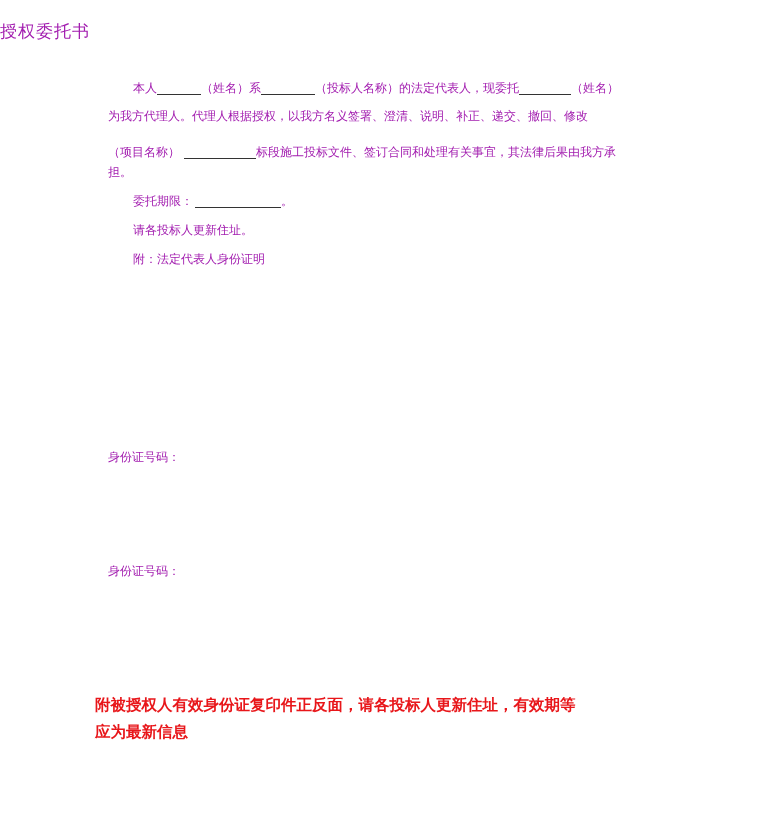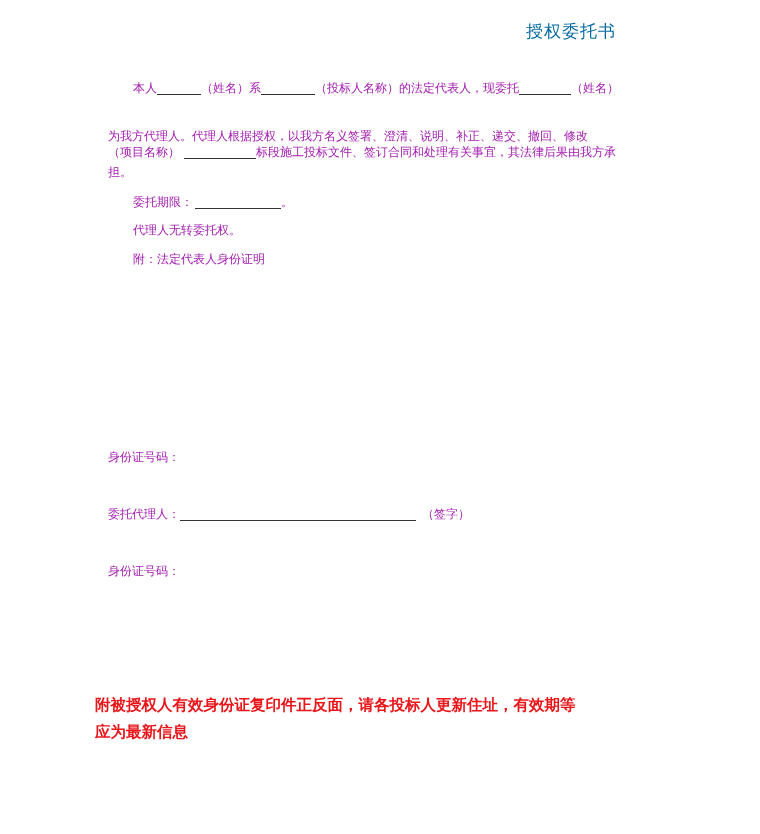--- a/index.html
+++ b/index.html
@@ -20,24 +20,24 @@
     left: 0; top: 0;
     width: 760px;
     height: 834px;
     background: #ffffff;
   }
   .title {
     position: absolute;
     top: 20px;
     left: 0;
     width: 616px;
-    text-align: right;
+    text-align: left;
     font-family: "DejaVu Sans", "Liberation Sans", sans-serif;
     font-size: 17px;
-    color: #0369a1;
+    color: #a21caf;
     letter-spacing: 1px;
   }
   .line {
     position: absolute;
     left: 108px;
     font-size: 12px;
     line-height: 20px;
     color: #a21caf;
     white-space: nowrap;
   }
@@ -75,43 +75,40 @@
 <body>
 
 <div class="page">
 
   <div class="title">授权委托书</div>
 
   <div class="line indent" style="top:78px;">
     <span>本人</span><span class="ul" style="width:44px;"></span><span>（姓名）系</span><span class="ul" style="width:54px;"></span><span>（投标人名称）的法定代表人，现委托</span><span class="ul" style="width:52px;"></span><span>（姓名）</span>
   </div>
 
-  <div class="line" style="top:106px;margin-top:20px;">为我方代理人。代理人根据授权，以我方名义签署、澄清、说明、补正、递交、撤回、修改</div>
+  <div class="line" style="top:106px;">为我方代理人。代理人根据授权，以我方名义签署、澄清、说明、补正、递交、撤回、修改</div>
 
   <div class="line" style="top:134px;margin-top:8px;">
     <span>（项目名称）</span><span class="ul" style="width:72px; margin-left:4px;"></span><span>标段施工投标文件、签订合同和处理有关事宜，其法律后果由我方承</span>
   </div>
 
   <div class="line" style="top:162px;">担。</div>
 
-  <div class="line indent" style="top:192px;">
+  <div class="line indent" style="top:192px;font-family:Liberation Mono, monospace;">
     <span>委托期限：</span><span class="ul" style="width:86px; margin-left:2px;"></span><span>。</span>
   </div>
 
-  <div class="line indent" style="top:220px;">代理人无转委托权。</div>
+  <div class="line indent" style="top:220px;">请各投标人更新住址。</div>
 
   <div class="line indent" style="top:249px;">附：法定代表人身份证明</div>
 
 
 
   <div class="line" style="top:447px;">身份证号码：</div>
 
-  <div class="line" style="top:504px;">
-    <span>委托代理人：</span><span class="ul" style="width:236px;"></span><span style="margin-left:6px;">（签字）</span>
-  </div>
 
   <div class="line" style="top:561px;">身份证号码：</div>
 
 
   <div class="notice" style="color: rgb(232, 22, 26);">
     <div>附被授权人有效身份证复印件正反面，请各投标人更新住址，有效期等</div>
     <div>应为最新信息</div>
   </div>
 
 </div>

